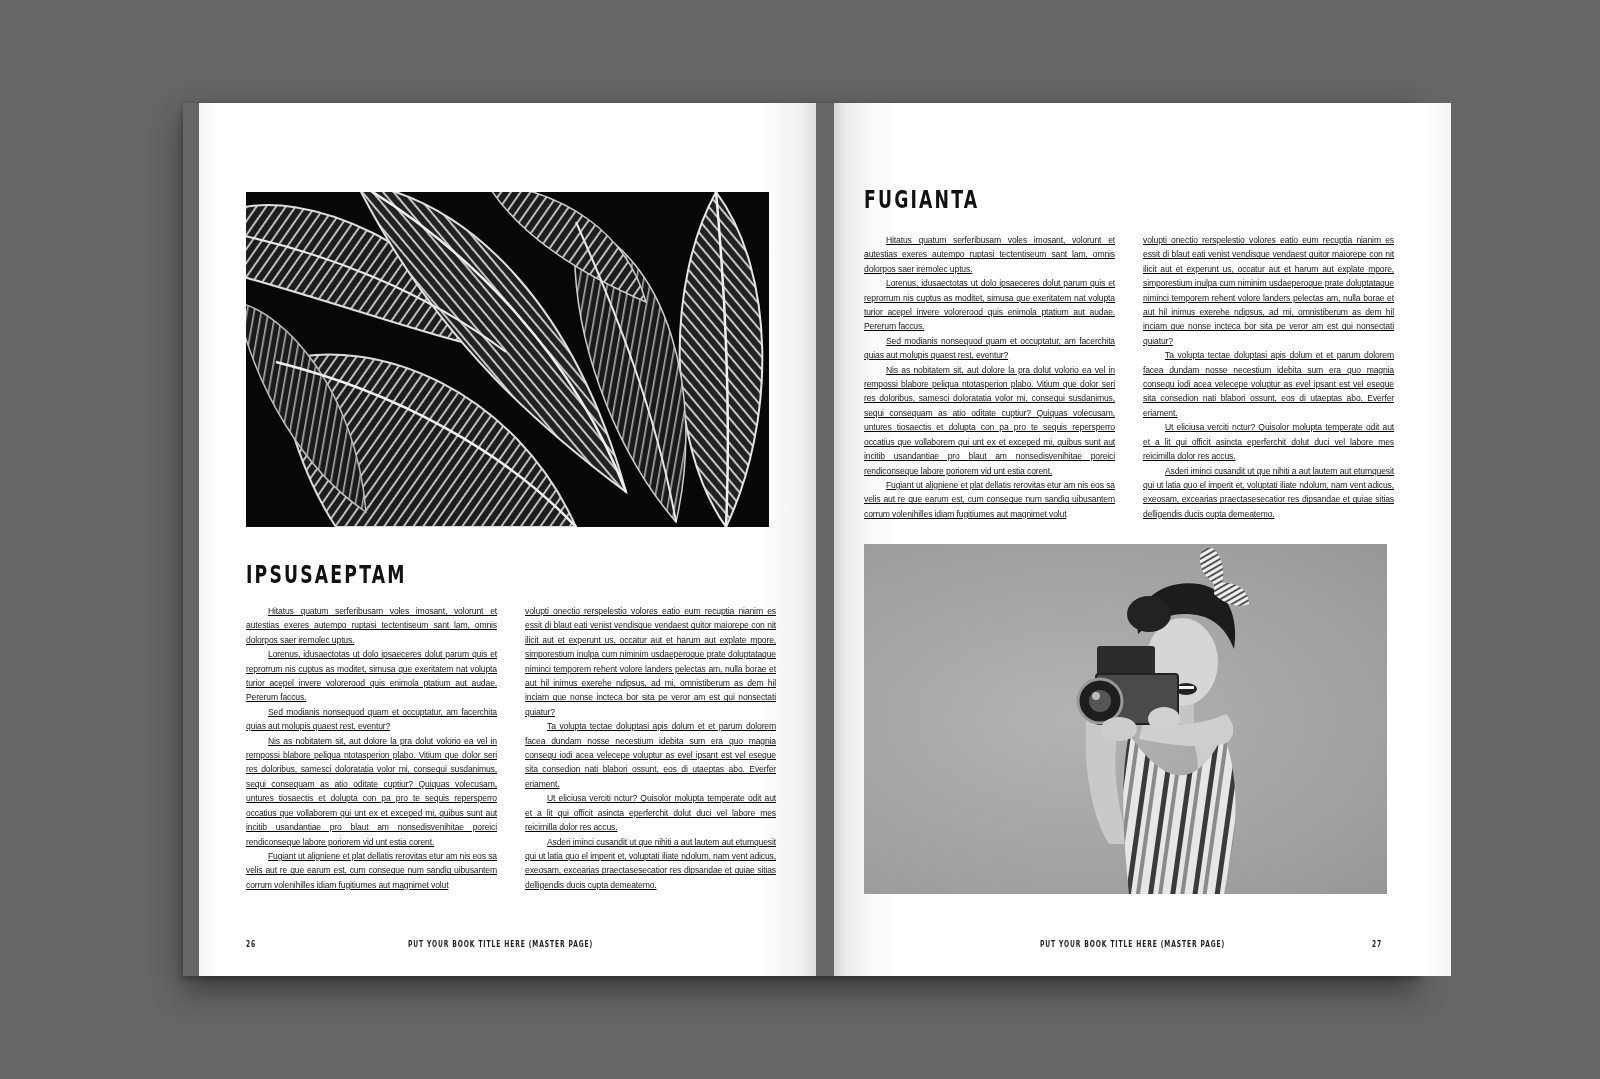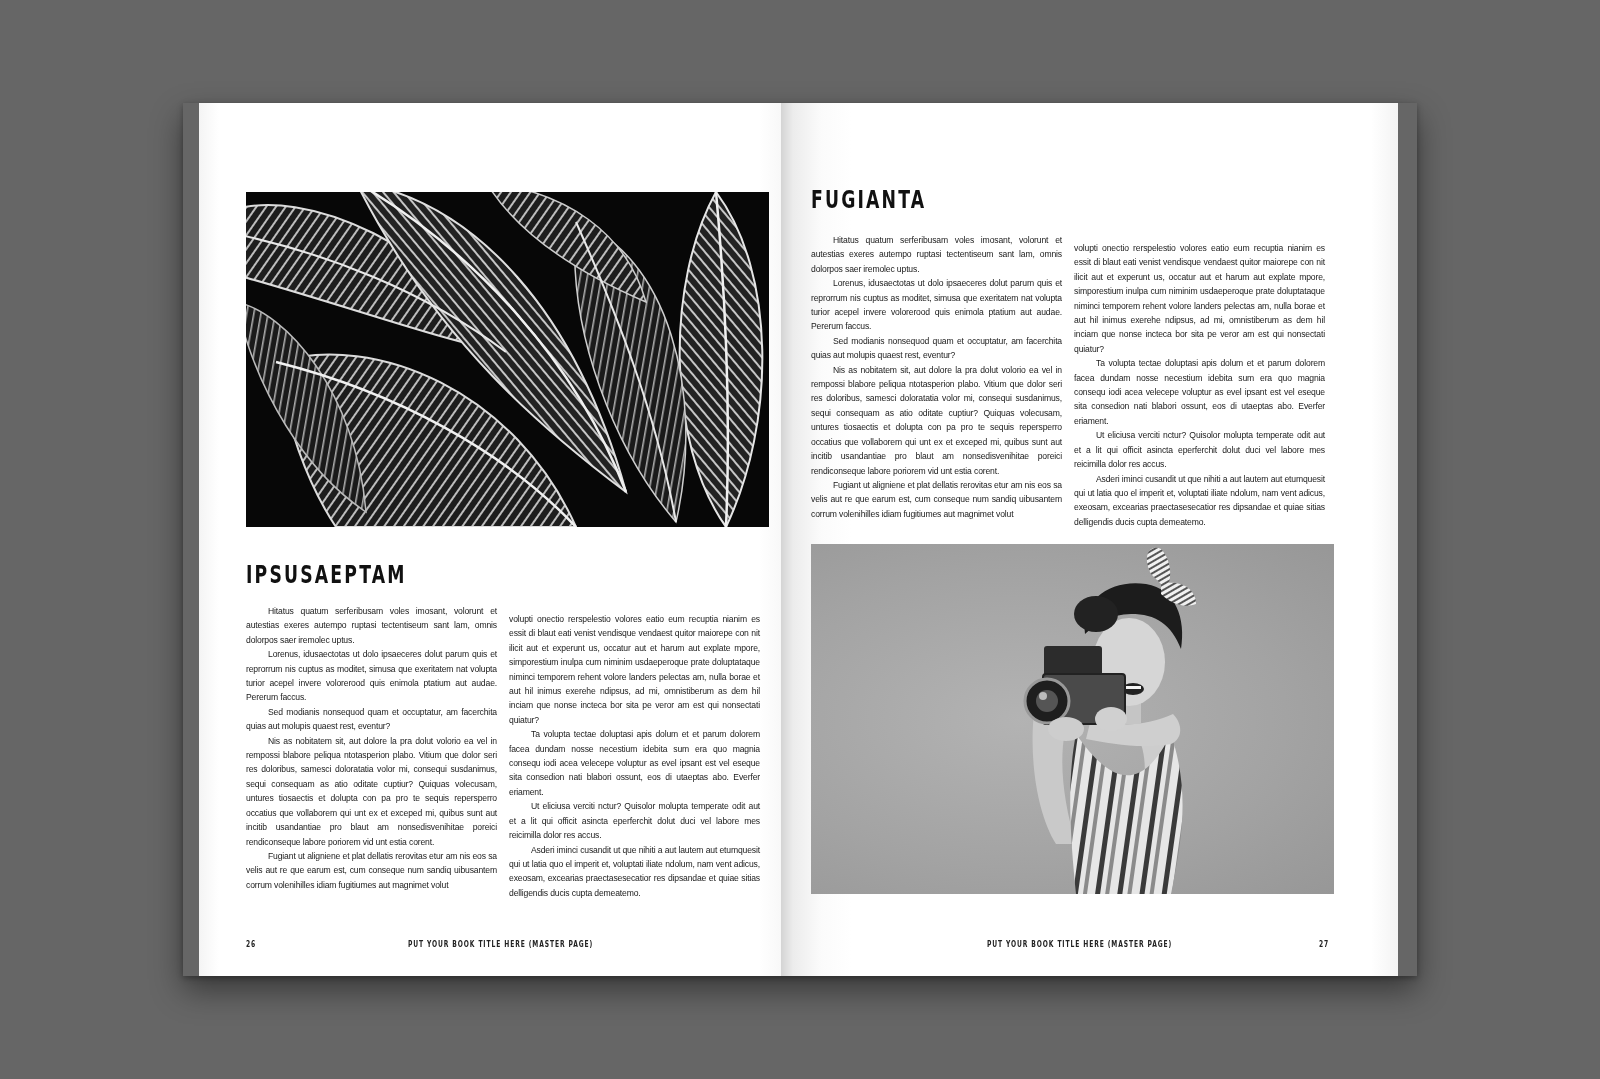--- a/index.html
+++ b/index.html
@@ -13,38 +13,38 @@
     position: absolute; left: 183px; top: 103px;
     width: 1234px; height: 873px;
     box-shadow: 0 14px 30px rgba(0,0,0,0.45), 0 2px 6px rgba(0,0,0,0.3);
   }
   .page {
     position: absolute; top: 0; height: 873px; background: #ffffff;
     overflow: hidden;
   }
   .page.left { left: 16px; width: 617px;
     background: linear-gradient(to right, #f4f4f4 0px, #ffffff 20px, #ffffff 560px, #f2f2f2 600px, #dcdcdc 617px); }
-  .page.right { left: 598px; width: 617px;
+  .page.right { left: 651px; width: 617px;
     background: linear-gradient(to right, #d4d4d4 0px, #ececec 12px, #fbfbfb 40px, #ffffff 70px, #ffffff 590px, #f3f3f3 617px); }
 
   .heading {
     position: absolute;
     font-family: "DejaVu Sans", sans-serif;
     font-weight: bold; font-size: 24px;
     letter-spacing: 3px; color: #111;
     transform: scaleX(0.72); transform-origin: left top;
   }
-  .cols { position: absolute; display: flex; gap: 0; }
+  .cols { position: absolute; display: flex; gap: 16px; text-decoration: underline; }
   .col {
     width: 251px; font-family: "Liberation Sans", sans-serif;
     font-size: 8.6px; line-height: 14.4px; color: #1a1a1a;
     text-align: justify; letter-spacing: -0.15px;
   }
   .col p { margin: 0; text-indent: 22px; }
-  .col p.noindent { text-indent: 0; margin-top: 8px; }
+  .col p.noindent { text-indent: 0; }
   .col.second { margin-left: 12px; }
 
   .folio {
     position: absolute; top: 837px;
     font-family: "DejaVu Sans", sans-serif; font-weight: bold;
     font-size: 8px; letter-spacing: 1.2px; color: #222;
     transform: scaleX(0.75); transform-origin: left top;
     white-space: nowrap;
   }
 

